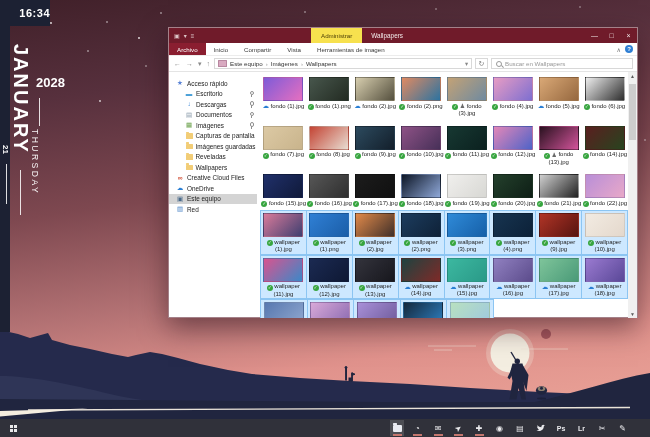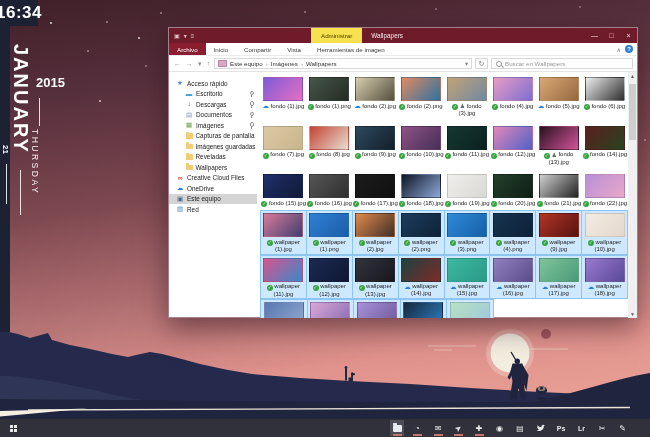--- a/index.html
+++ b/index.html
@@ -3,22 +3,22 @@
 <meta charset="utf-8">
 <style>
   html,body{margin:0;padding:0;background:#111;}
   #stage{position:relative;width:650px;height:437px;overflow:hidden;
     font-family:"Liberation Sans","DejaVu Sans",sans-serif;
     background:linear-gradient(172deg,#402029 0%,#57303d 20%,#7e4850 42%,#b27173 62%,#e0928c 78%,#eda89b 100%);}
   svg{display:block}
 
   
   .left-strip{position:absolute;left:0;top:0;width:10px;height:332px;background:#1c2133;}
-  .clock-box{position:absolute;left:0;top:0;width:38px;height:26px;background:#1c2133;color:#fff;
-    display:flex;align-items:center;justify-content:center;font-size:17px;font-weight:bold;letter-spacing:.5px;}
+  .clock-box{position:absolute;left:0;top:0;width:50px;height:26px;background:#1c2133;color:#fff;
+    display:flex;align-items:center;justify-content:flex-end;font-size:11px;font-weight:bold;letter-spacing:.5px;}
   .month-v{position:absolute;left:9px;top:44px;color:#fff;font-weight:800;font-size:20px;letter-spacing:2px;
     writing-mode:vertical-rl;height:120px;}
   .year-h{position:absolute;left:36px;top:75px;color:#fff;font-weight:800;font-size:13px;}
   .weekday-v{position:absolute;left:30px;top:129px;color:rgba(255,255,255,.95);font-weight:300;font-size:8.5px;
     letter-spacing:2.5px;writing-mode:vertical-rl;height:62px;}
   .daynum-v{position:absolute;left:1px;top:145px;color:#fff;font-weight:bold;font-size:8px;writing-mode:vertical-rl;}
   .vline{position:absolute;width:1px;background:rgba(255,255,255,.85);}
 
   
   #window{position:absolute;left:168px;top:27px;width:470px;height:291px;background:#fff;
@@ -152,21 +152,21 @@
     <ellipse cx="541.5" cy="390.5" rx="5.6" ry="4.2" fill="#20253f"></ellipse>
     <ellipse cx="541.5" cy="388.8" rx="3.8" ry="2.3" fill="#8d7f6e"></ellipse>
     <circle cx="541.5" cy="388.2" r="1.5" fill="#20253f"></circle>
   </svg>
 
   <div class="left-strip"></div>
   <div class="clock-box">
       <span>16:34</span>
     </div>
   <div class="month-v">JANUARY</div>
-  <div class="year-h">2015</div>
+  <div class="year-h">2028</div>
   <div class="weekday-v">THURSDAY</div>
   <div class="daynum-v">21</div>
   <div class="vline" style="left:20px;top:170px;height:45px"></div>
   <div class="vline" style="left:6px;top:164px;height:40px"></div>
   <div class="vline" style="left:39px;top:98px;height:28px"></div>
 
   <div id="window">
     <div class="titlebar">
       <div class="qat">
         <span class="q">▣</span>

